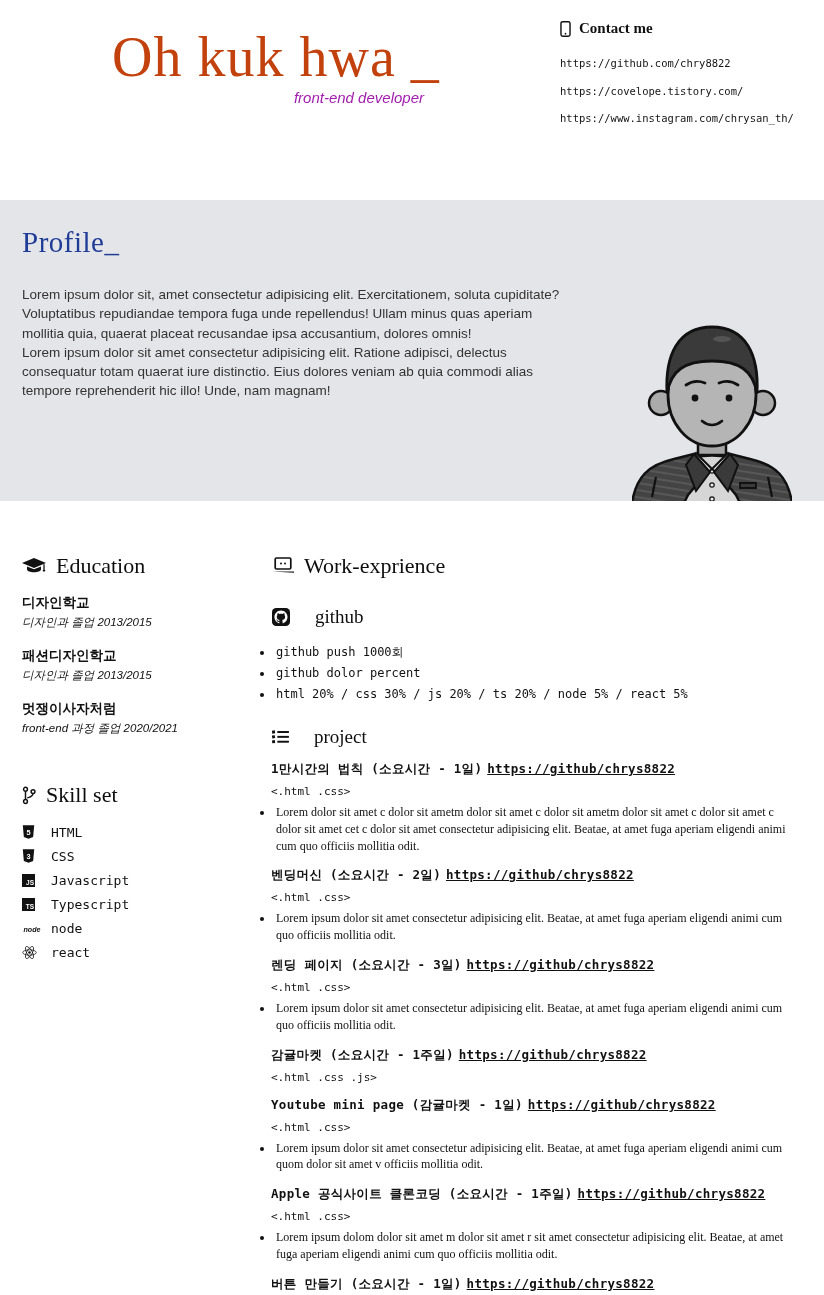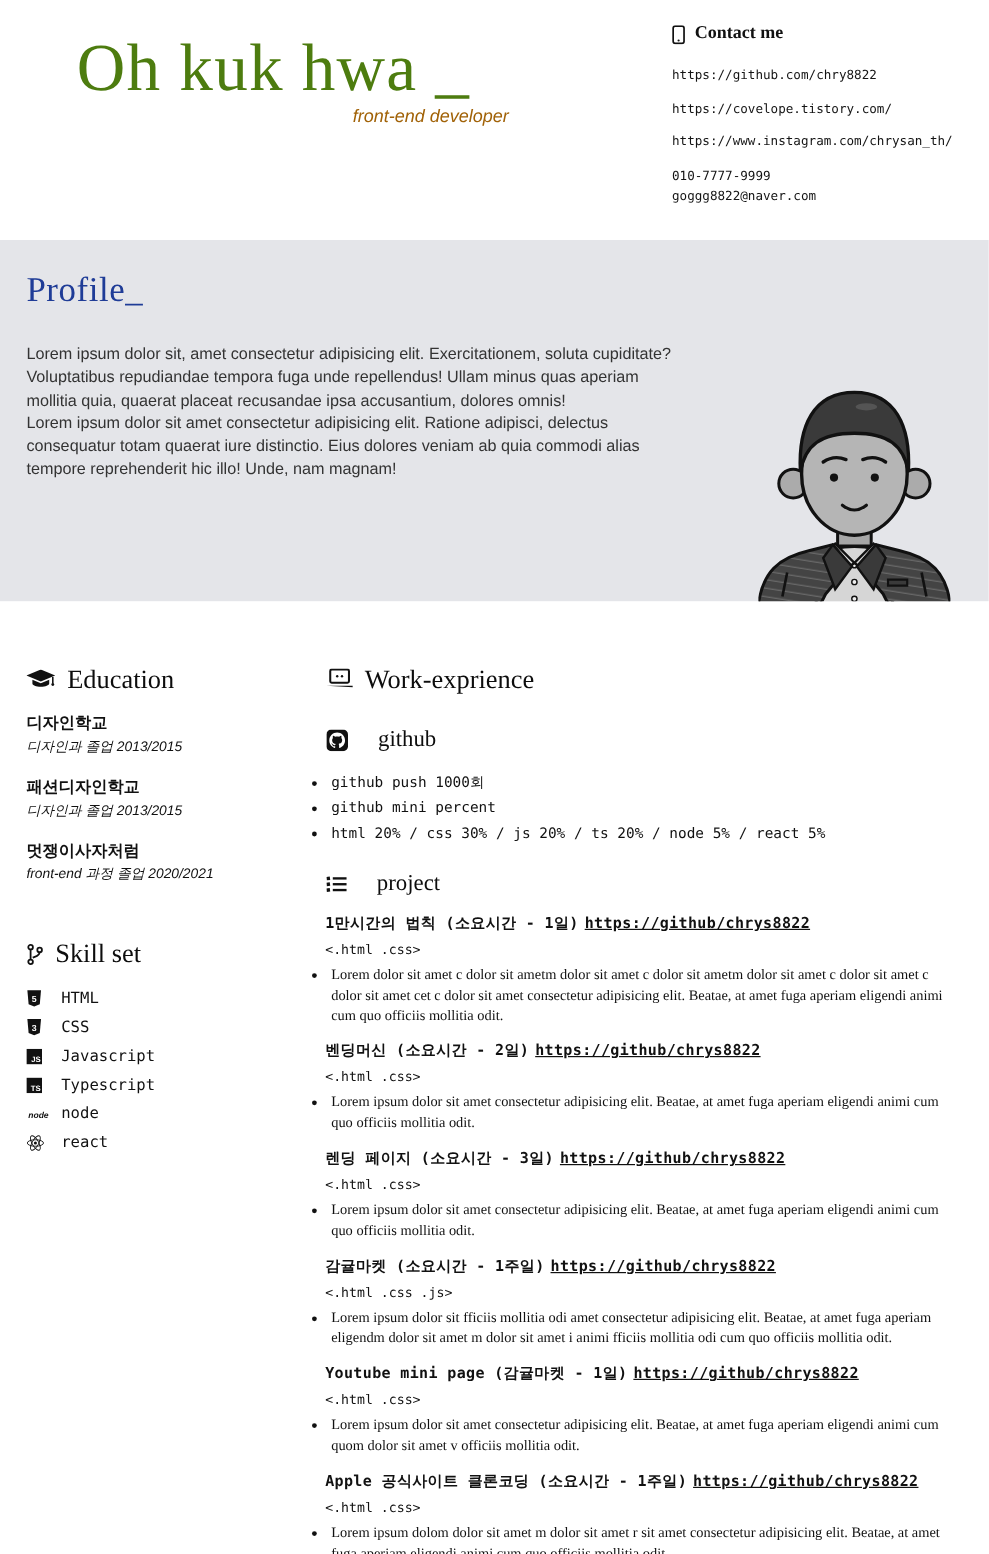--- a/index.html
+++ b/index.html
@@ -9,23 +9,23 @@
     font-family: "Liberation Sans", sans-serif;
   }
   .serif { font-family: "Liberation Serif", "DejaVu Serif", serif; }
   .mono  { font-family: "DejaVu Sans Mono", "Liberation Mono", monospace; }
 
   
   .header { position: relative; height: 200px; }
   .title-block { position: absolute; left: 64px; top: 26px; width: 360px; }
   .name {
     font-family: "Liberation Serif", "DejaVu Serif", serif;
-    font-size: 56px; line-height: 1.12; white-space: nowrap; letter-spacing: 1px; color: #4d7c0f;
+    font-size: 56px; line-height: 1.12; white-space: nowrap; letter-spacing: 1px; color: #c2410c; margin-left: 48px;
   }
-  .subtitle { text-align: right; font-style: italic; color: #a16207; font-size: 15px; margin-top: 0px; }
+  .subtitle { text-align: right; font-style: italic; color: #a21caf; font-size: 15px; margin-top: 0px; }
 
   .contact-block { position: absolute; left: 560px; top: 20px; width: 250px; }
   .contact-title { display: flex; align-items: center; gap: 8px;
     font-family: "Liberation Serif", "DejaVu Serif", serif; font-weight: 700; font-size: 15px; }
   .contact-links { margin-top: 20px; display: flex; flex-direction: column; gap: 14px;
     font-size: 10.5px; line-height: 1.3; color: #141414; }
   .contact-links a { color: #141414; text-decoration: none; }
   .contact-extra { margin-top: 15px; display: flex; flex-direction: column; gap: 3px;
     font-size: 10.5px; line-height: 1.3; color: #141414; }
 
@@ -87,24 +87,20 @@
           </svg>
       </span>
       <span>Contact me</span>
     </div>
     <div class="contact-links mono">
 
     <a class="contact-link">https://github.com/chry8822</a>
         <a class="contact-link">https://covelope.tistory.com/</a>
         <a class="contact-link">https://www.instagram.com/chrysan_th/</a>
       </div>
-    <div class="contact-extra mono">
-      <span>010-7777-9999</span>
-      <span>goggg8822@naver.com</span>
-    </div>
   </div>
 </div>
 
 <div class="profile-band">
   <div class="profile-title serif">Profile_</div>
   <div class="profile-text">
 
   <p>Lorem ipsum dolor sit, amet consectetur adipisicing elit. Exercitationem, soluta cupiditate? Voluptatibus repudiandae tempora fuga unde repellendus! Ullam minus quas aperiam mollitia quia, quaerat placeat recusandae ipsa accusantium, dolores omnis!</p>
       <p>Lorem ipsum dolor sit amet consectetur adipisicing elit. Ratione adipisci, delectus consequatur totam quaerat iure distinctio. Eius dolores veniam ab quia commodi alias tempore reprehenderit hic illo! Unde, nam magnam!</p>
     </div>
@@ -289,21 +285,21 @@
               <rect width="24" height="24" rx="5.5" fill="#111"></rect>
               <path transform="translate(3.2 3.1) scale(0.73)" fill="#fff" d="M12 .297c-6.63 0-12 5.373-12 12 0 5.303 3.438 9.8 8.205 11.385.6.113.82-.258.82-.577 0-.285-.01-1.04-.015-2.04-3.338.724-4.042-1.61-4.042-1.61C4.422 18.07 3.633 17.7 3.633 17.7c-1.087-.744.084-.729.084-.729 1.205.084 1.838 1.236 1.838 1.236 1.07 1.835 2.809 1.305 3.495.998.108-.776.417-1.305.76-1.605-2.665-.3-5.466-1.332-5.466-5.93 0-1.31.465-2.38 1.235-3.22-.135-.303-.54-1.523.105-3.176 0 0 1.005-.322 3.3 1.23.96-.267 1.98-.399 3-.405 1.02.006 2.04.138 3 .405 2.28-1.552 3.285-1.23 3.285-1.23.645 1.653.24 2.873.12 3.176.765.84 1.23 1.91 1.23 3.22 0 4.61-2.805 5.625-5.475 5.92.42.36.81 1.096.81 2.22 0 1.606-.015 2.896-.015 3.286 0 .315.21.69.825.57C20.565 22.092 24 17.592 24 12.297c0-6.627-5.373-12-12-12"></path>
             </svg>
         </span>
         <span>github</span>
       </div>
     </div>
     <ul class="github-list mono">
 
     <li>github push 1000회</li>
-        <li>github mini percent</li>
+        <li>github dolor percent</li>
         <li>html 20% / css 30% / js 20% / ts 20% / node 5% / react 5%</li>
       </ul>
 
     <div class="project-block">
       <div class="sub-title serif">
         <span style="display:inline-flex;">
           <svg width="17" height="14" viewBox="0 0 18 15">
               <rect x="0" y="0.6" width="3.1" height="3.1" fill="#111" transform="rotate(-8 1.5 2.1)"></rect>
               <rect x="0" y="5.8" width="3.1" height="3.1" fill="#111" transform="rotate(-8 1.5 7.3)"></rect>
               <rect x="0" y="11" width="3.1" height="3.1" fill="#111" transform="rotate(-8 1.5 12.5)"></rect>
@@ -345,23 +341,20 @@
           <ul class="project-desc-list">
             <li class="project-desc">Lorem ipsum dolor sit amet consectetur adipisicing elit. Beatae, at amet fuga aperiam eligendi animi cum quo officiis mollitia odit.</li>
           </ul>
         </div>
 
         <div class="project-item">
           <div class="project-title-line mono">
             <span>감귤마켓 (소요시간 - 1주일)</span><a class="project-link">https://github/chrys8822</a>
           </div>
           <div class="project-stack mono">&lt;.html .css .js&gt;</div>
-          <ul class="project-desc-list">
-            <li class="project-desc">Lorem ipsum dolor sit fficiis mollitia odi amet consectetur adipisicing elit. Beatae, at amet fuga aperiam eligendm dolor sit amet m dolor sit amet i animi fficiis mollitia odi cum quo officiis mollitia odit.</li>
-          </ul>
         </div>
 
         <div class="project-item">
           <div class="project-title-line mono">
             <span>Youtube mini page (감귤마켓 - 1일)</span><a class="project-link">https://github/chrys8822</a>
           </div>
           <div class="project-stack mono">&lt;.html .css&gt;</div>
           <ul class="project-desc-list">
             <li class="project-desc">Lorem ipsum dolor sit amet consectetur adipisicing elit. Beatae, at amet fuga aperiam eligendi animi cum quom dolor sit amet v officiis mollitia odit.</li>
           </ul>

